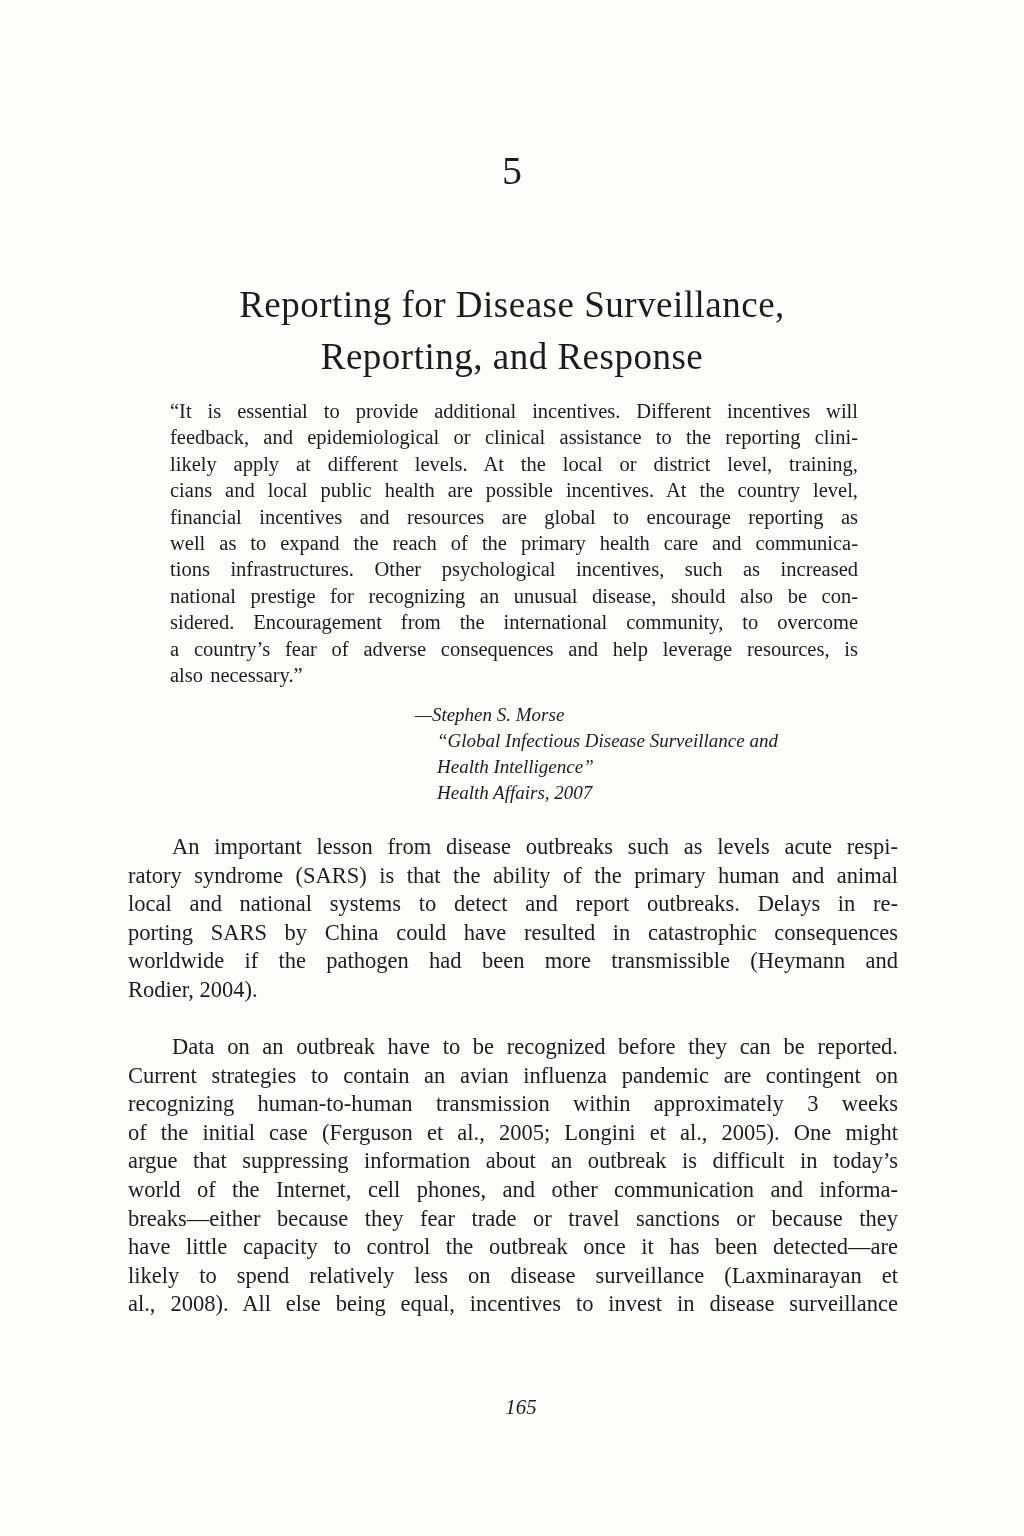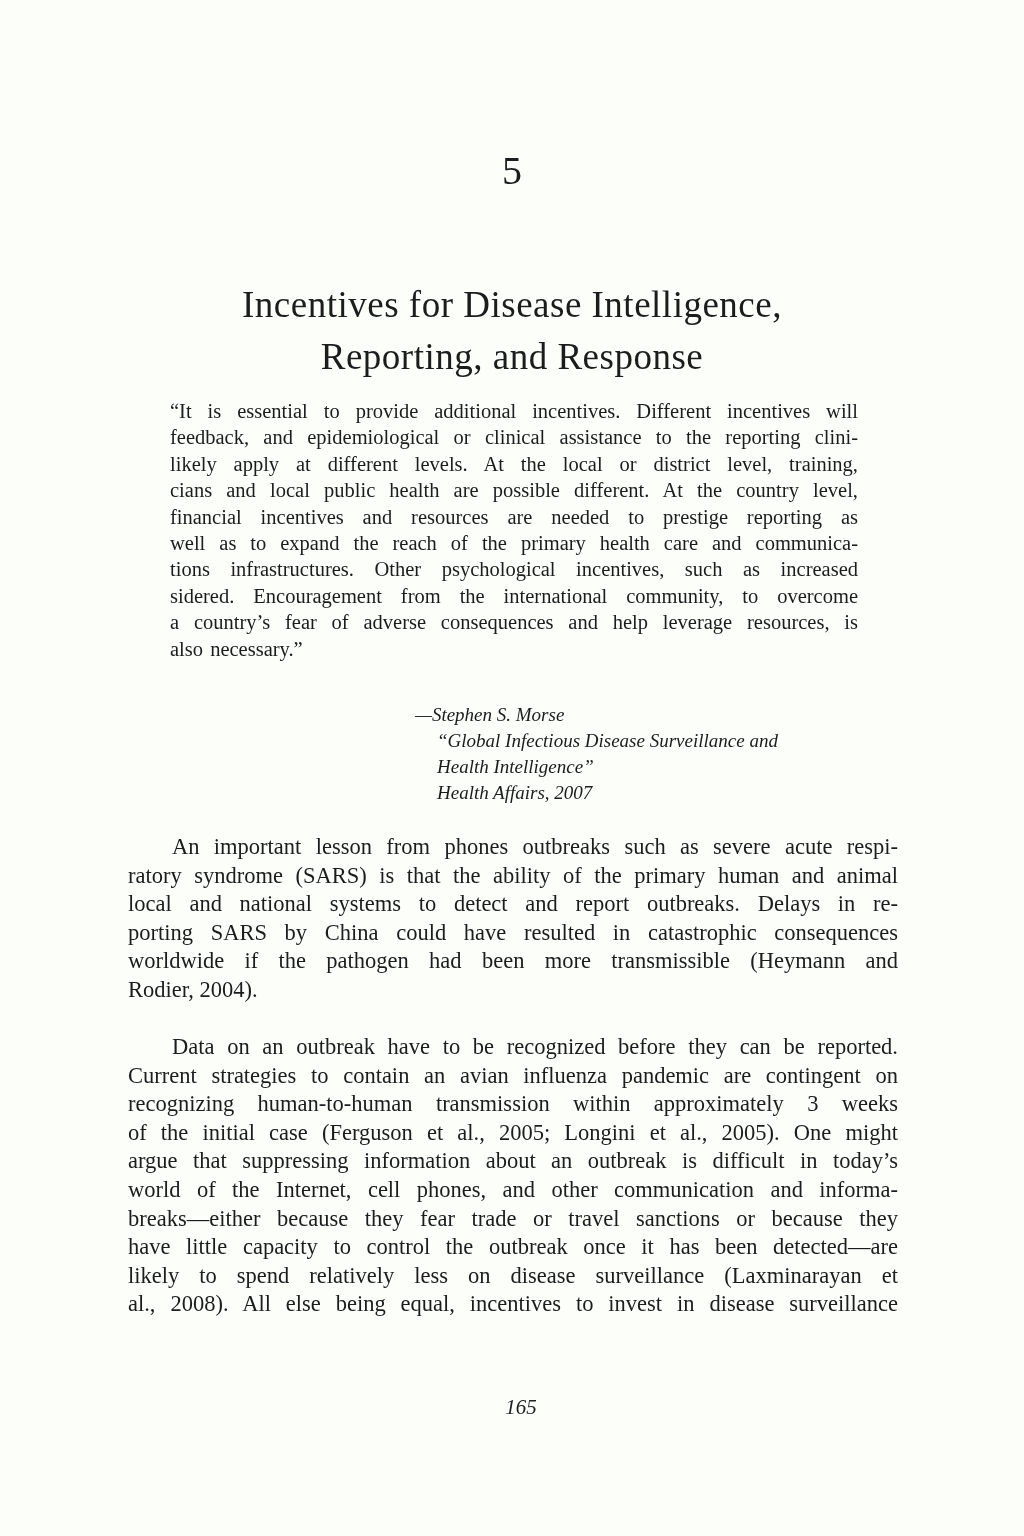--- a/index.html
+++ b/index.html
@@ -63,46 +63,47 @@
   }
 </style>
 </head>
 <body>
 
 <div class="page">
 
   <div class="chapter-number">5</div>
 
   <div class="chapter-title center-lines">
-      <div class="tline">Incentives for Disease Intelligence,</div>
+      <div class="tline">Reporting for Disease Surveillance,</div>
       <div class="tline">Reporting, and Response</div>
     </div>
 
   <div class="epigraph no-justify-last">
       <div class="tline">“It is essential to provide additional incentives. Different incentives will</div>
       <div class="tline">feedback, and epidemiological or clinical assistance to the reporting clini-</div>
       <div class="tline">likely apply at different levels. At the local or district level, training,</div>
-      <div class="tline">cians and local public health are possible different. At the country level,</div>
-      <div class="tline">financial incentives and resources are needed to prestige reporting as</div>
+      <div class="tline">cians and local public health are possible incentives. At the country level,</div>
+      <div class="tline">financial incentives and resources are global to encourage reporting as</div>
       <div class="tline">well as to expand the reach of the primary health care and communica-</div>
       <div class="tline">tions infrastructures. Other psychological incentives, such as increased</div>
+      <div class="tline">national prestige for recognizing an unusual disease, should also be con-</div>
       <div class="tline">sidered. Encouragement from the international community, to overcome</div>
       <div class="tline">a country’s fear of adverse consequences and help leverage resources, is</div>
       <div class="tline">also necessary.”</div>
     </div>
 
   <div class="attribution left-lines hang">
       <div class="tline">—Stephen S. Morse</div>
       <div class="tline">“Global Infectious Disease Surveillance and</div>
       <div class="tline">Health Intelligence”</div>
       <div class="tline">Health Affairs, 2007</div>
     </div>
 
   <div class="body-text para-1 indent-first no-justify-last">
-      <div class="tline">An important lesson from phones outbreaks such as severe acute respi-</div>
+      <div class="tline">An important lesson from disease outbreaks such as levels acute respi-</div>
       <div class="tline">ratory syndrome (SARS) is that the ability of the primary human and animal</div>
       <div class="tline">local and national systems to detect and report outbreaks. Delays in re-</div>
       <div class="tline">porting SARS by China could have resulted in catastrophic consequences</div>
       <div class="tline">worldwide if the pathogen had been more transmissible (Heymann and</div>
       <div class="tline">Rodier, 2004).</div>
     </div>
 
   <div class="body-text para-2 indent-first">
       <div class="tline">Data on an outbreak have to be recognized before they can be reported.</div>
       <div class="tline">Current strategies to contain an avian influenza pandemic are contingent on</div>

